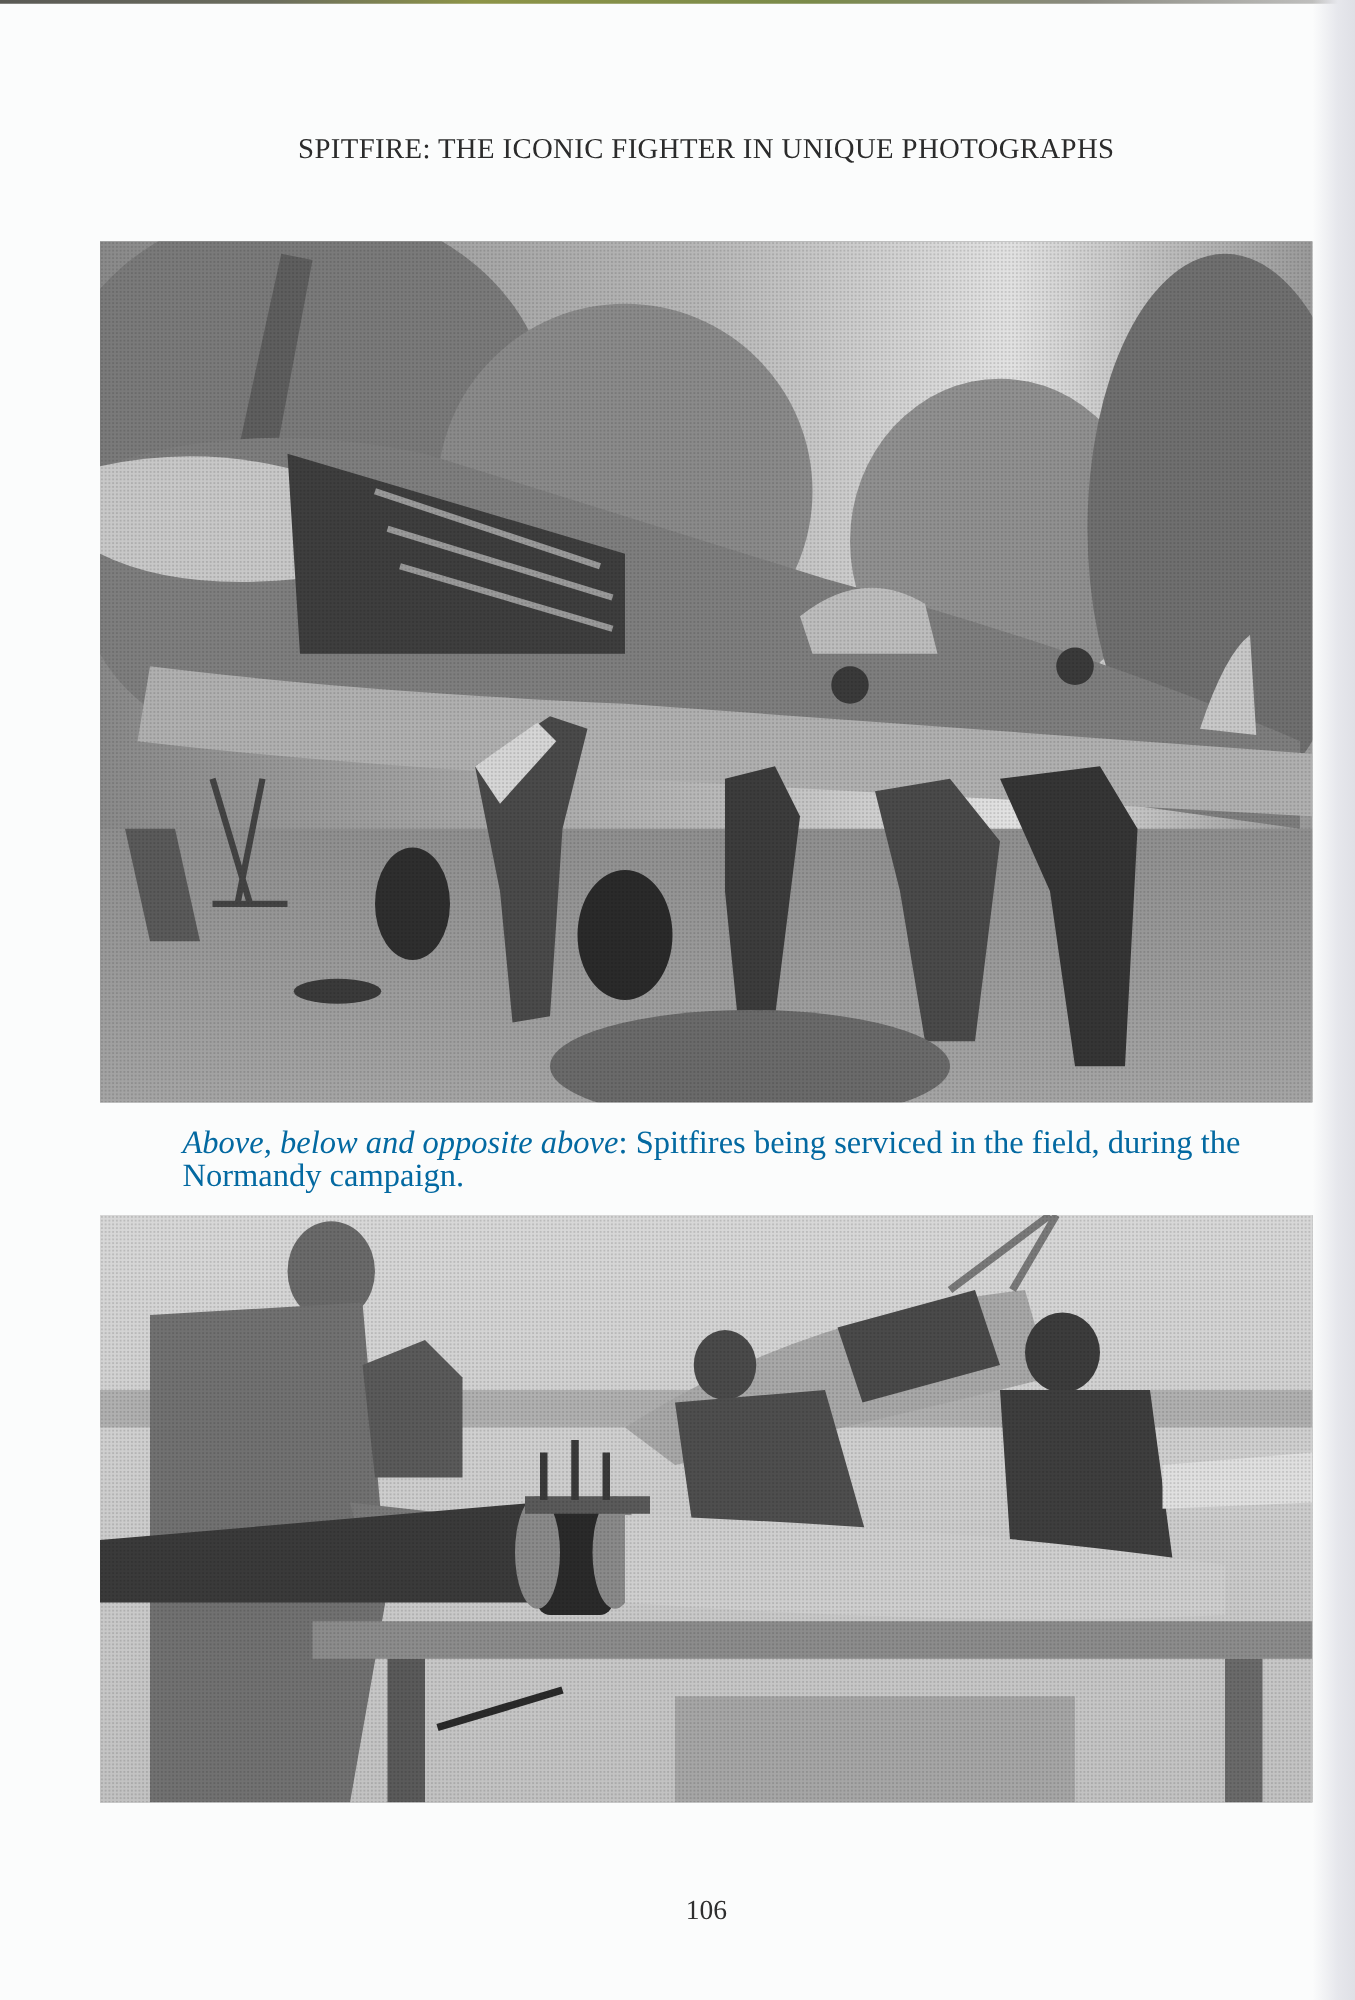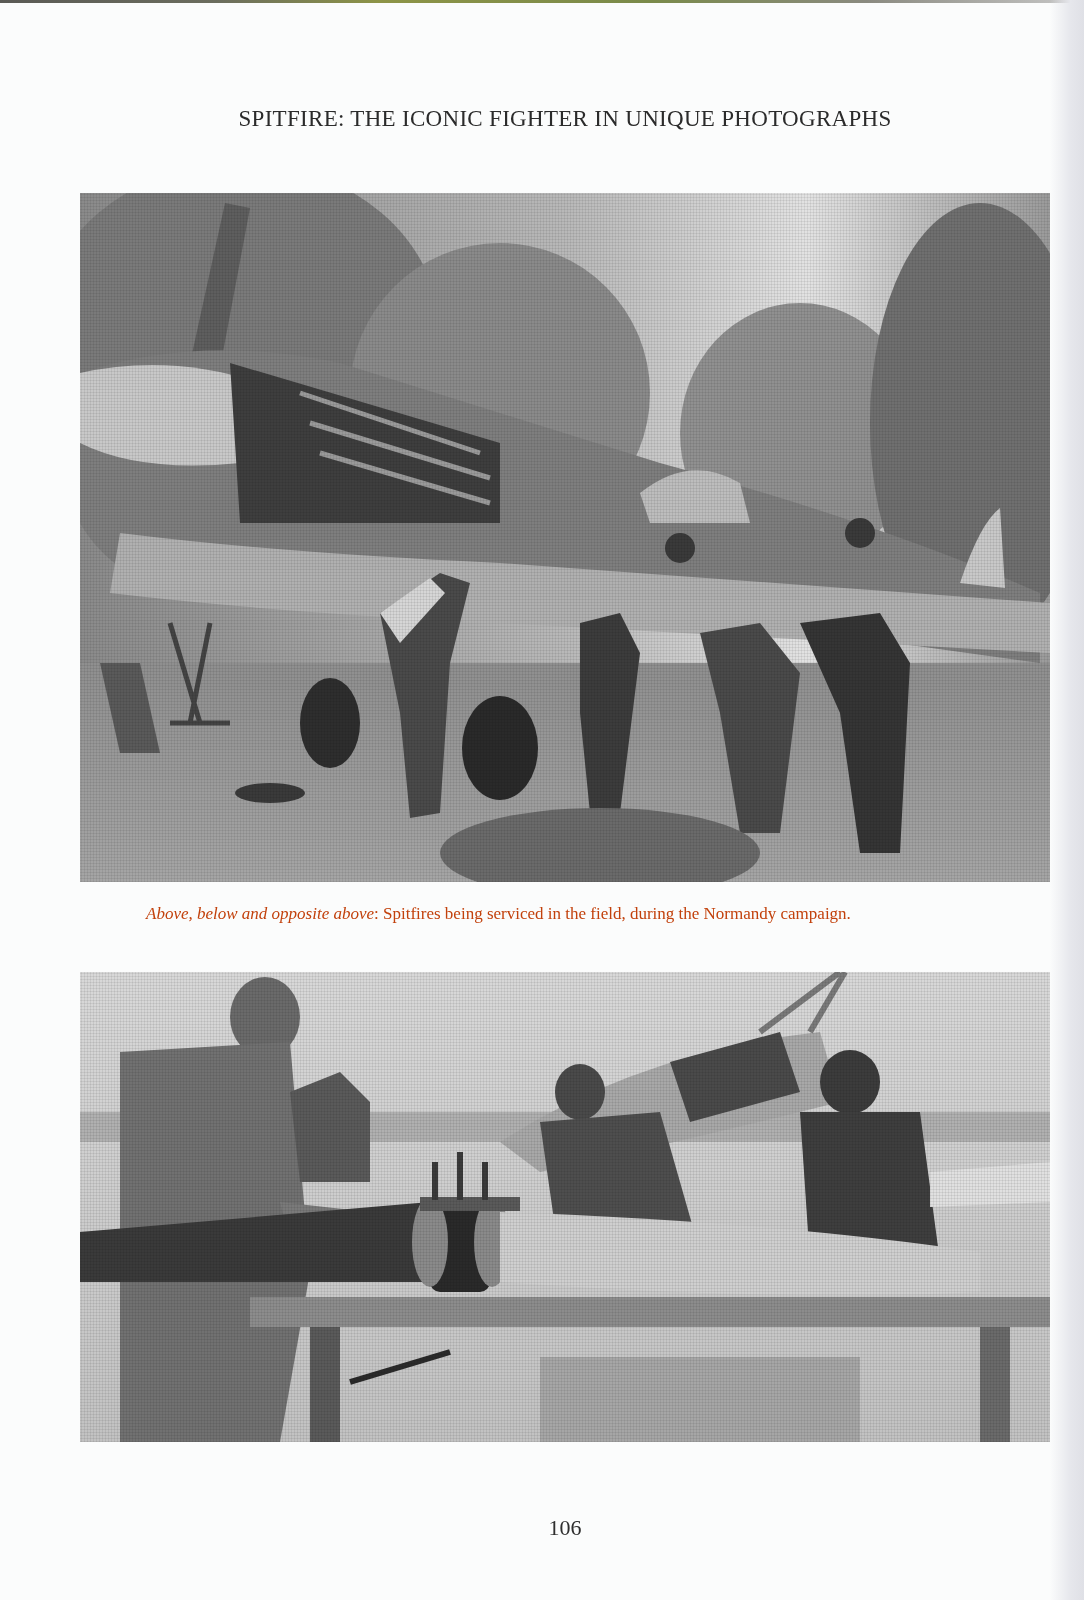--- a/index.html
+++ b/index.html
@@ -28,21 +28,21 @@
   .photo svg { display:block; width:100%; height:100%; }
   .photo-top { top:193px; height:689px; }
   .photo-bottom { top:972px; height:470px; }
   .halftone {
     position:absolute; inset:0; pointer-events:none;
     background-image:radial-gradient(rgba(0,0,0,0.13) 0.8px, transparent 1.2px);
     background-size:3px 3px;
   }
   .caption {
     position:absolute; left:146px; top:900px; width:860px;
-    font-size:17px; line-height:27px; color:#c2410c;
+    font-size:26px; line-height:27px; color:#0369a1;
   }
   .caption em { font-style:italic; }
   .folio {
     position:absolute; left:0; width:1130px; top:1515px;
     text-align:center; font-size:22px; color:#2e2e2e;
   }
 </style>
 </head>
 <body>
 

